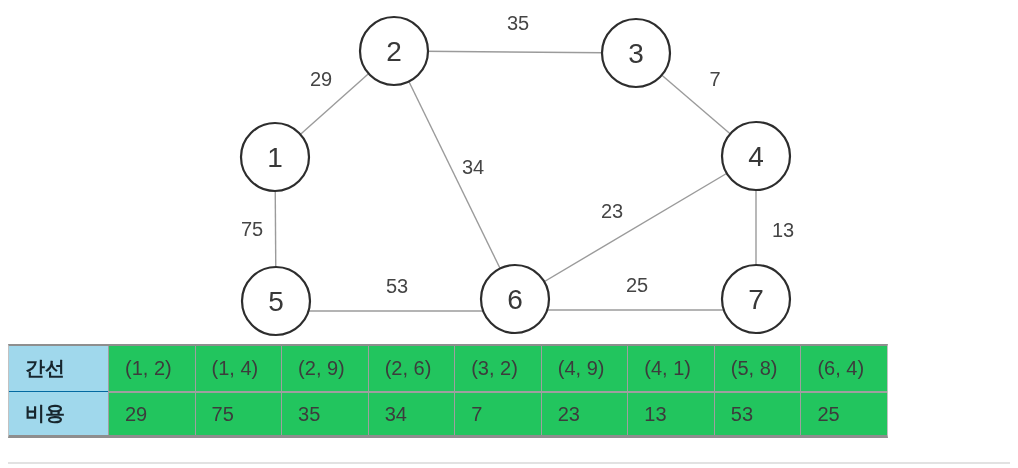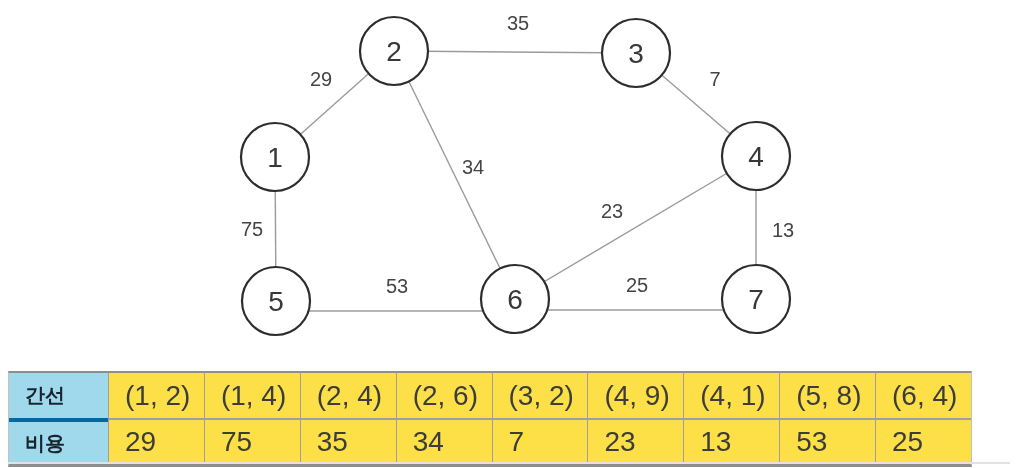--- a/index.html
+++ b/index.html
@@ -9,22 +9,22 @@
     width: 1018px;
     height: 468px;
     background: #ffffff;
     overflow: hidden;
   }
   #graph-svg { position: absolute; left: 0; top: 0; }
 
   #edge-table {
     position: absolute;
     left: 8px;
-    top: 371px;
-    width: 964px;
+    top: 344px;
+    width: 880px;
     table-layout: fixed;
     border-collapse: separate;
     border-spacing: 0;
     border-top: 2px solid var(--tbl-border, #8e8e8e);
     border-bottom: 3px solid var(--tbl-border, #8e8e8e);
     border-left: 1px solid #c2c2c2;
     border-right: 1px solid #c2c2c2;
   }
   #edge-table th, #edge-table td {
     padding: 0 0 0 16px;
@@ -36,27 +36,27 @@
   #edge-table tr.row-edges th, #edge-table tr.row-edges td { height: 45px; }
   #edge-table tr.row-costs th, #edge-table tr.row-costs td { height: 42px; }
   #edge-table th.hdr {
     background: var(--hdr-bg, #a0d8ec);
     color: var(--hdr-fg, #17262e);
     font-weight: bold;
     font-size: 20px;
   }
   #edge-table td {
     color: var(--cell-fg, #3c3c3c);
-    font-size: 28px;
+    font-size: 20px;
     border-left: 1px solid var(--inner-border, #9f9f9f);
-    background: #fde047;
+    background: #22c55e;
     margin-top: 13px;
   }
   #edge-table tr.row-costs td { border-top: 2px solid var(--inner-border, #9f9f9f); }
-  #edge-table tr.row-costs th { border-top: 4px solid #0369a1; font-family: Liberation Serif, serif; }
+  #edge-table tr.row-costs th { border-top: 1px solid #0369a1; font-family: Liberation Serif, serif; }
 
   .shadow-line {
     position: absolute;
     left: 8px;
     top: 462px;
     width: 1002px;
     height: 2px;
     background: #e2e2e2;
   }
 </style>
@@ -101,21 +101,21 @@
 
   <table id="edge-table">
     <colgroup>
       <col style="width:99px">
     </colgroup>
     <tbody>
       <tr class="row-edges" id="row-edges">
         <th class="hdr">간선</th>
       <td>(1, 2)</td>
           <td>(1, 4)</td>
-          <td>(2, 4)</td>
+          <td>(2, 9)</td>
           <td>(2, 6)</td>
           <td>(3, 2)</td>
           <td>(4, 9)</td>
           <td>(4, 1)</td>
           <td>(5, 8)</td>
           <td>(6, 4)</td>
         </tr>
       <tr class="row-costs" id="row-costs">
         <th class="hdr">비용</th>
       <td>29</td>

